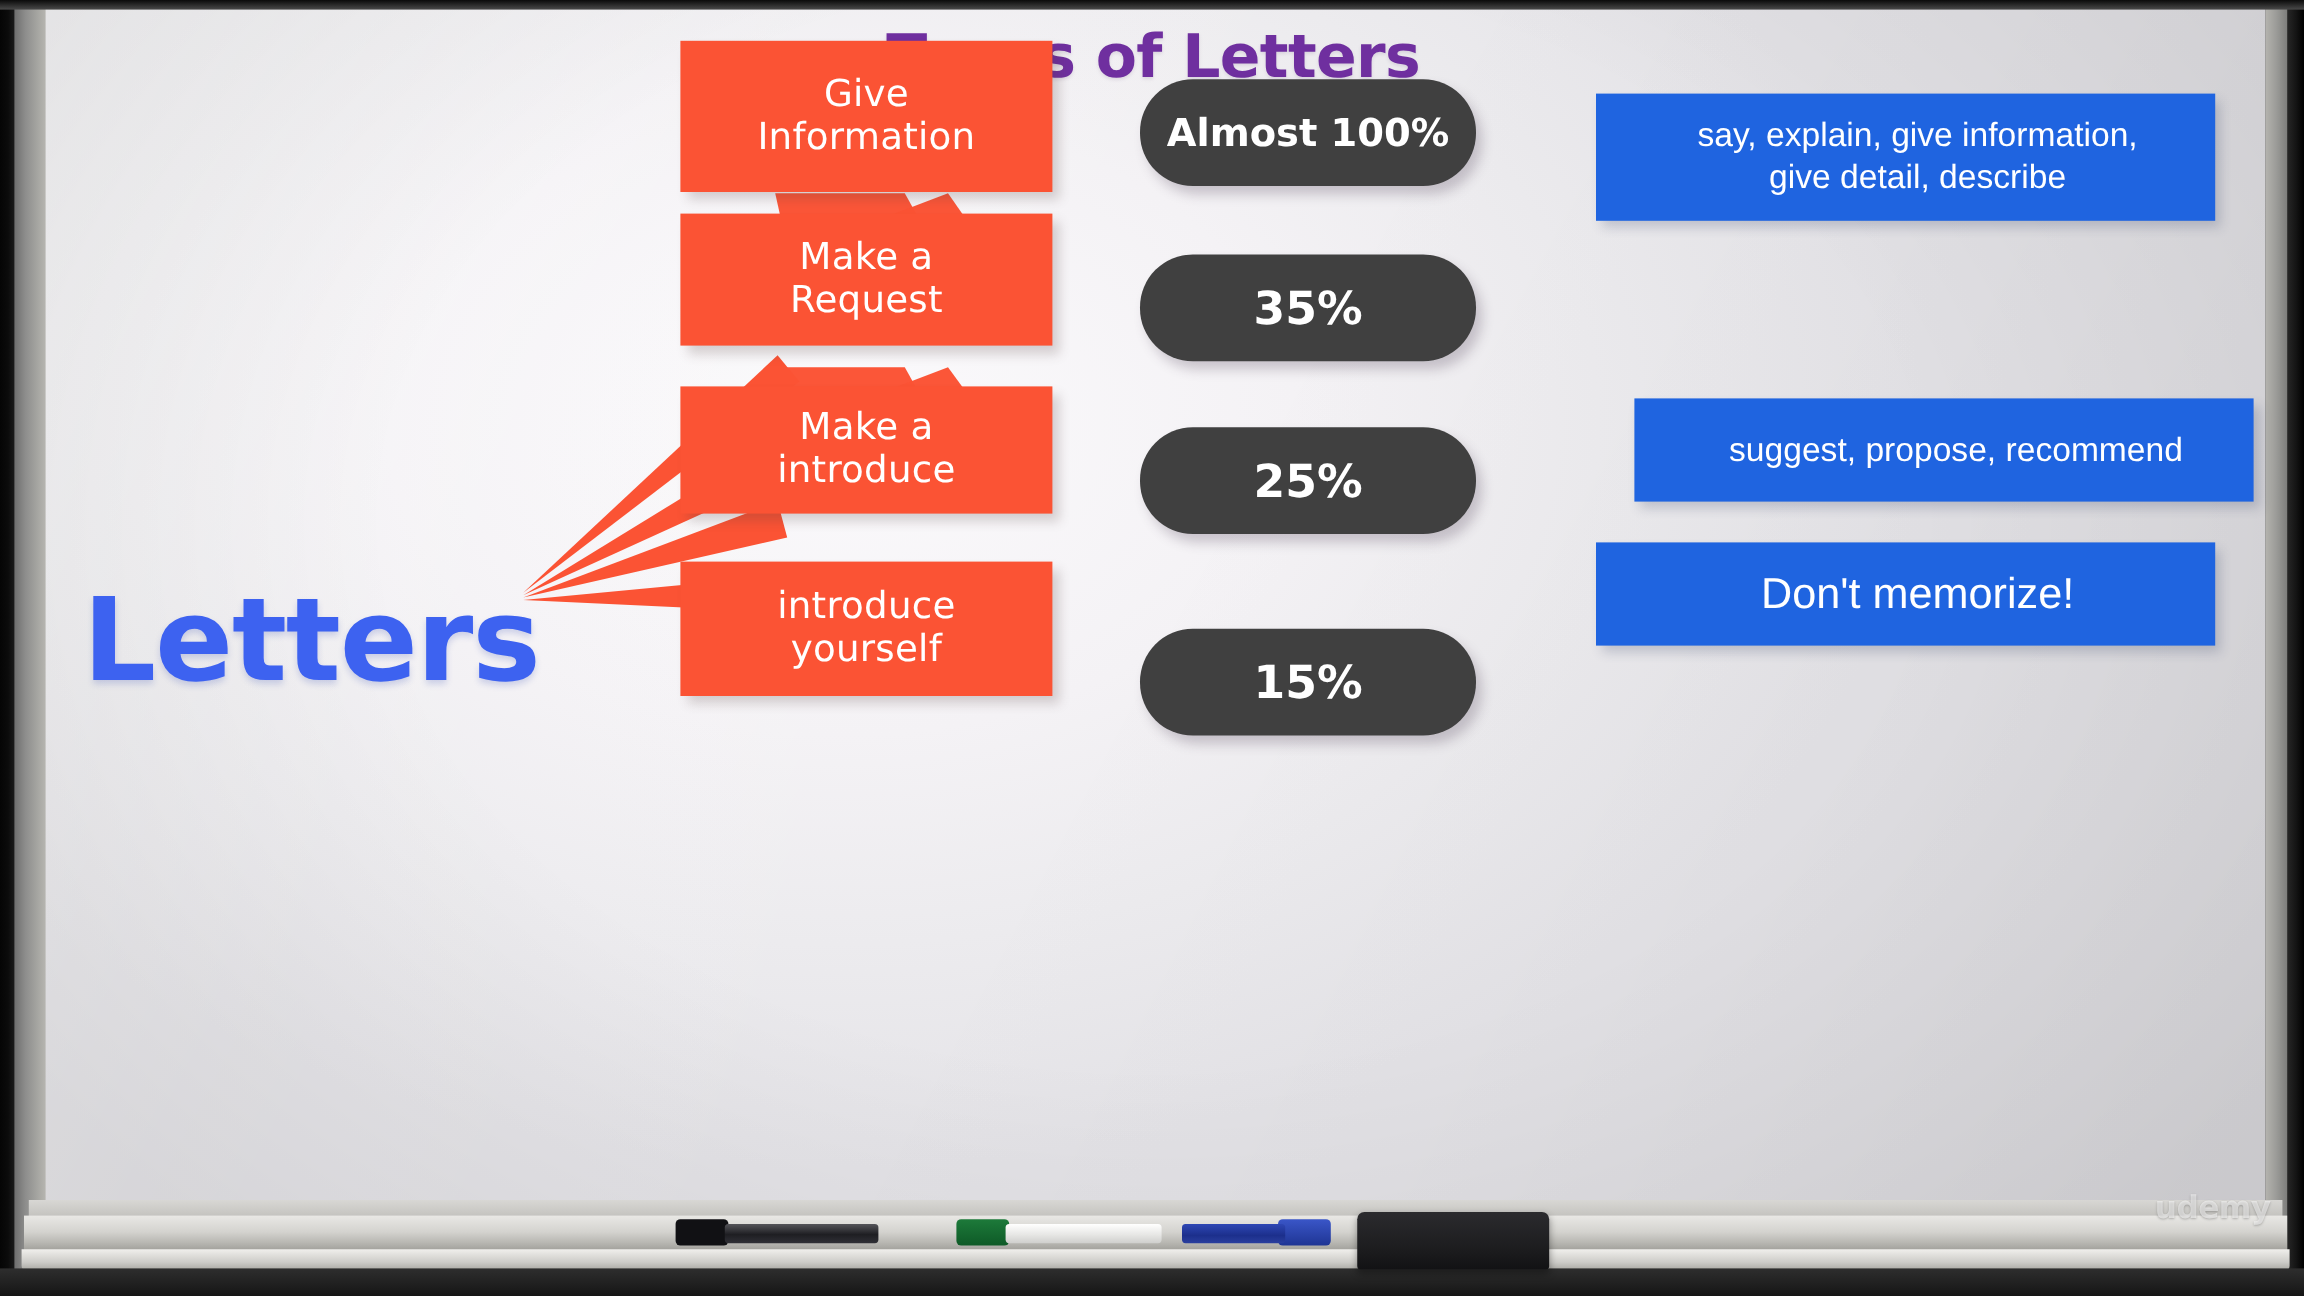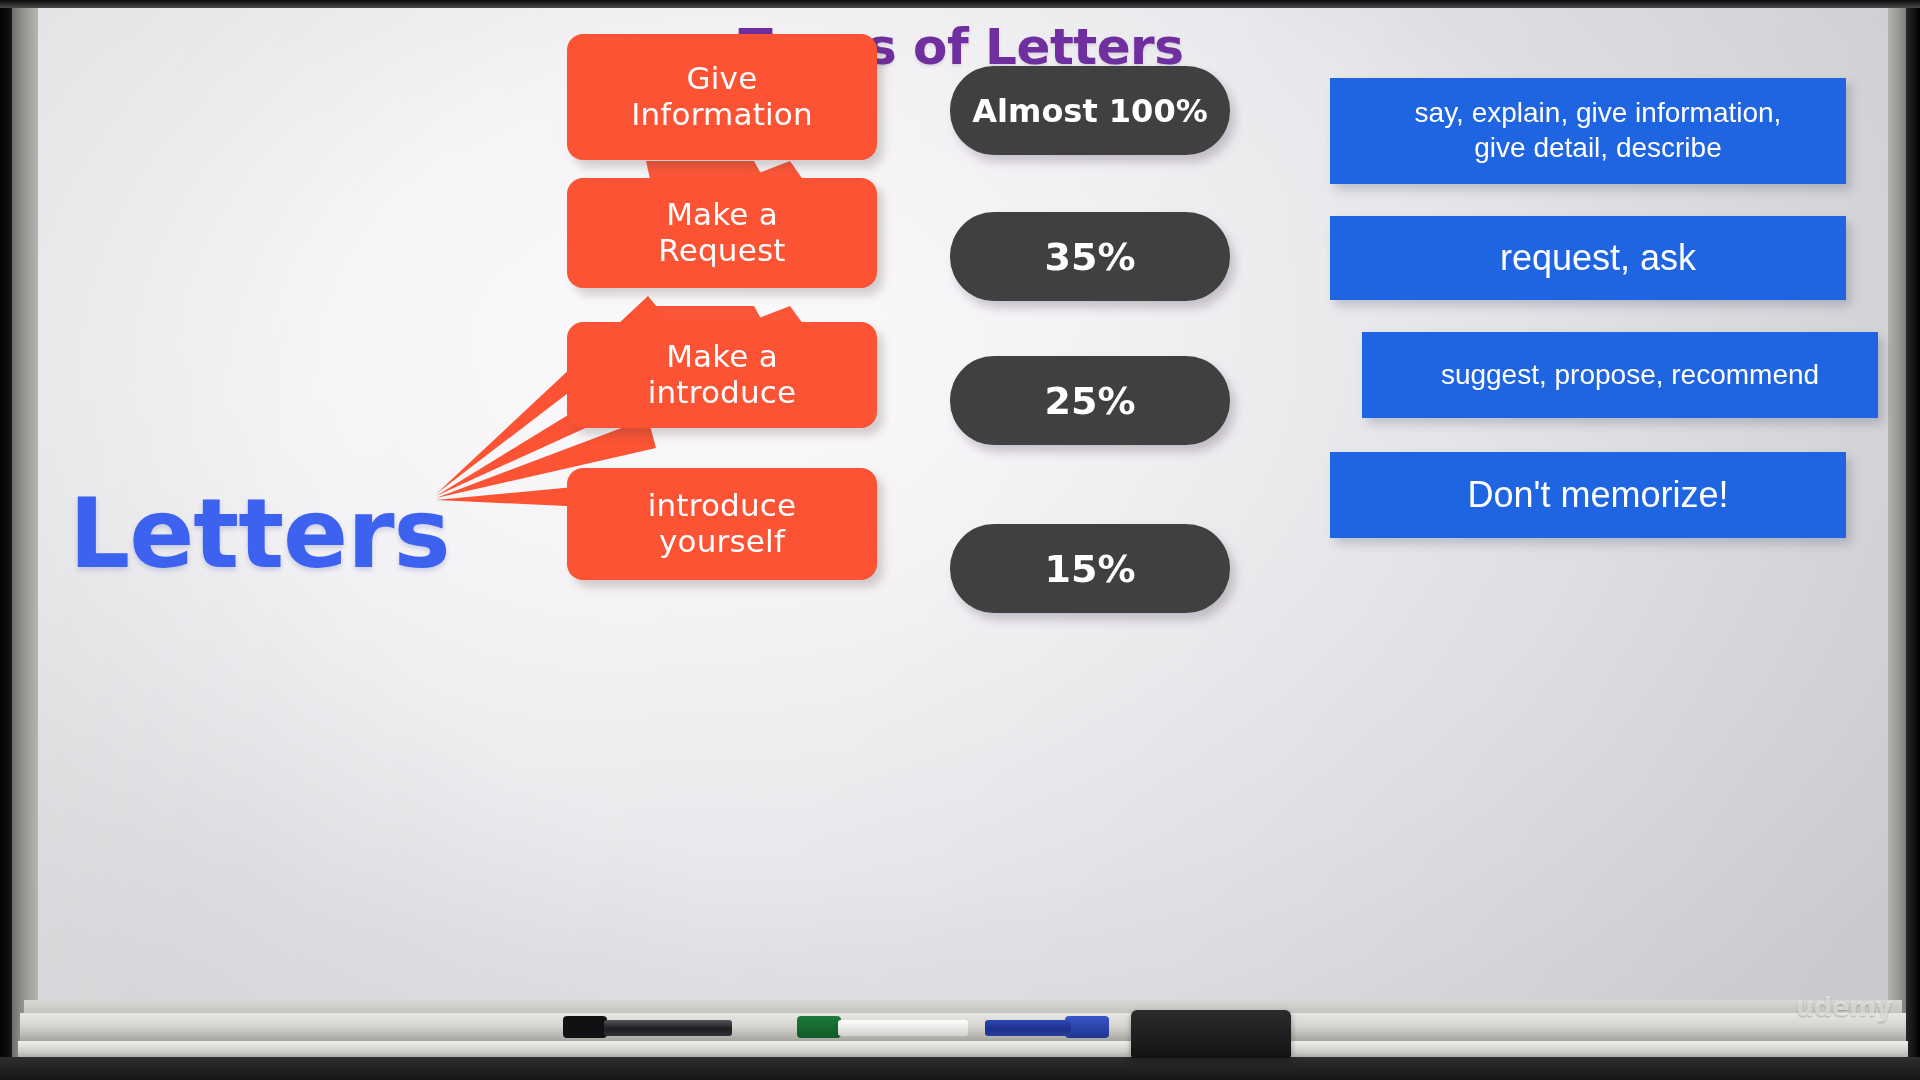--- a/index.html
+++ b/index.html
@@ -70,21 +70,21 @@
     font-family:"DejaVu Sans",sans-serif;font-weight:700;font-size:96px;
     color:#3d62f0;letter-spacing:-1px;line-height:1;
     text-shadow:0 3px 5px rgba(60,80,180,0.22);}
 
   
   .fan{position:absolute;left:400px;top:60px;width:500px;height:530px;}
 
   
   .red-col{position:absolute;left:533px;top:0;width:310px;}
   .red-box{position:absolute;left:0;width:310px;background:#fb5334;
-    border-radius:16px;color:#fff;display:flex;align-items:center;justify-content:center;
+    border-radius:0;color:#fff;display:flex;align-items:center;justify-content:center;
     text-align:center;font-family:"DejaVu Sans",sans-serif;font-weight:400;
     font-size:31px;line-height:1.16;
     box-shadow:6px 7px 9px rgba(80,60,60,0.22);
     letter-spacing:0.2px;}
   .red-1{top:28px;height:126px;}
   .red-2{top:172px;height:110px;}
   .red-3{top:316px;height:106px;}
   .red-4{top:462px;height:112px;}
 
   
@@ -180,18 +180,17 @@
     </div>
 
     <div class="pill pill-1">Almost 100%</div>
     <div class="pill pill-2">35%</div>
     <div class="pill pill-3">25%</div>
     <div class="pill pill-4">15%</div>
 
     <div class="blue blue-1">
       <span><span>say, explain, give information,</span><br><span>give detail, describe</span></span>
     </div>
-    <div class="blue blue-2">request, ask</div>
     <div class="blue blue-3">suggest, propose, recommend</div>
     <div class="blue blue-4">Don't memorize!</div>
 
   </div>
 </div>
 
 </body></html>

